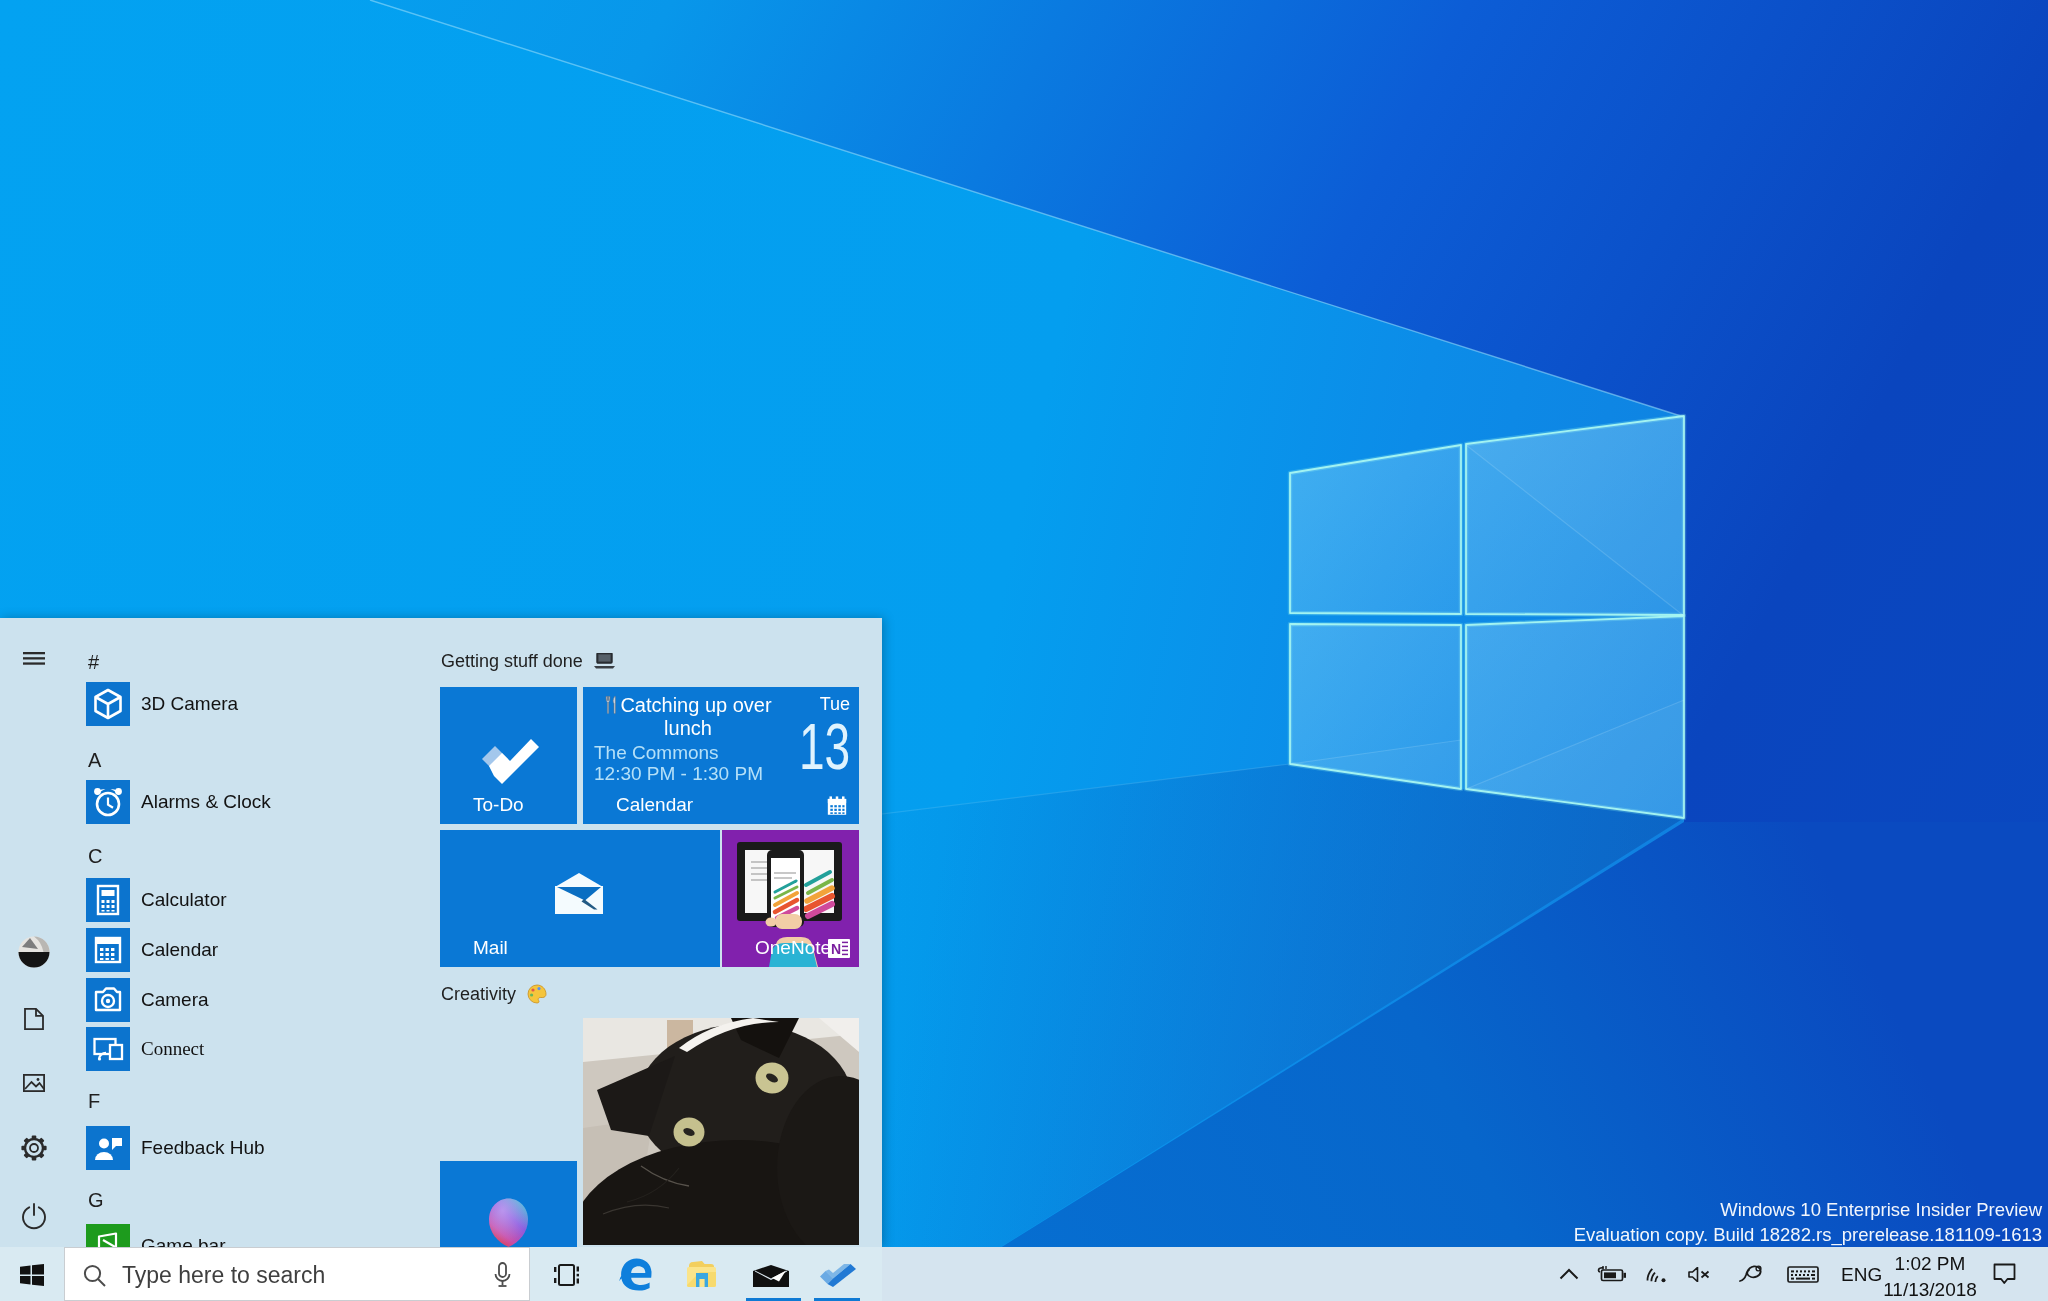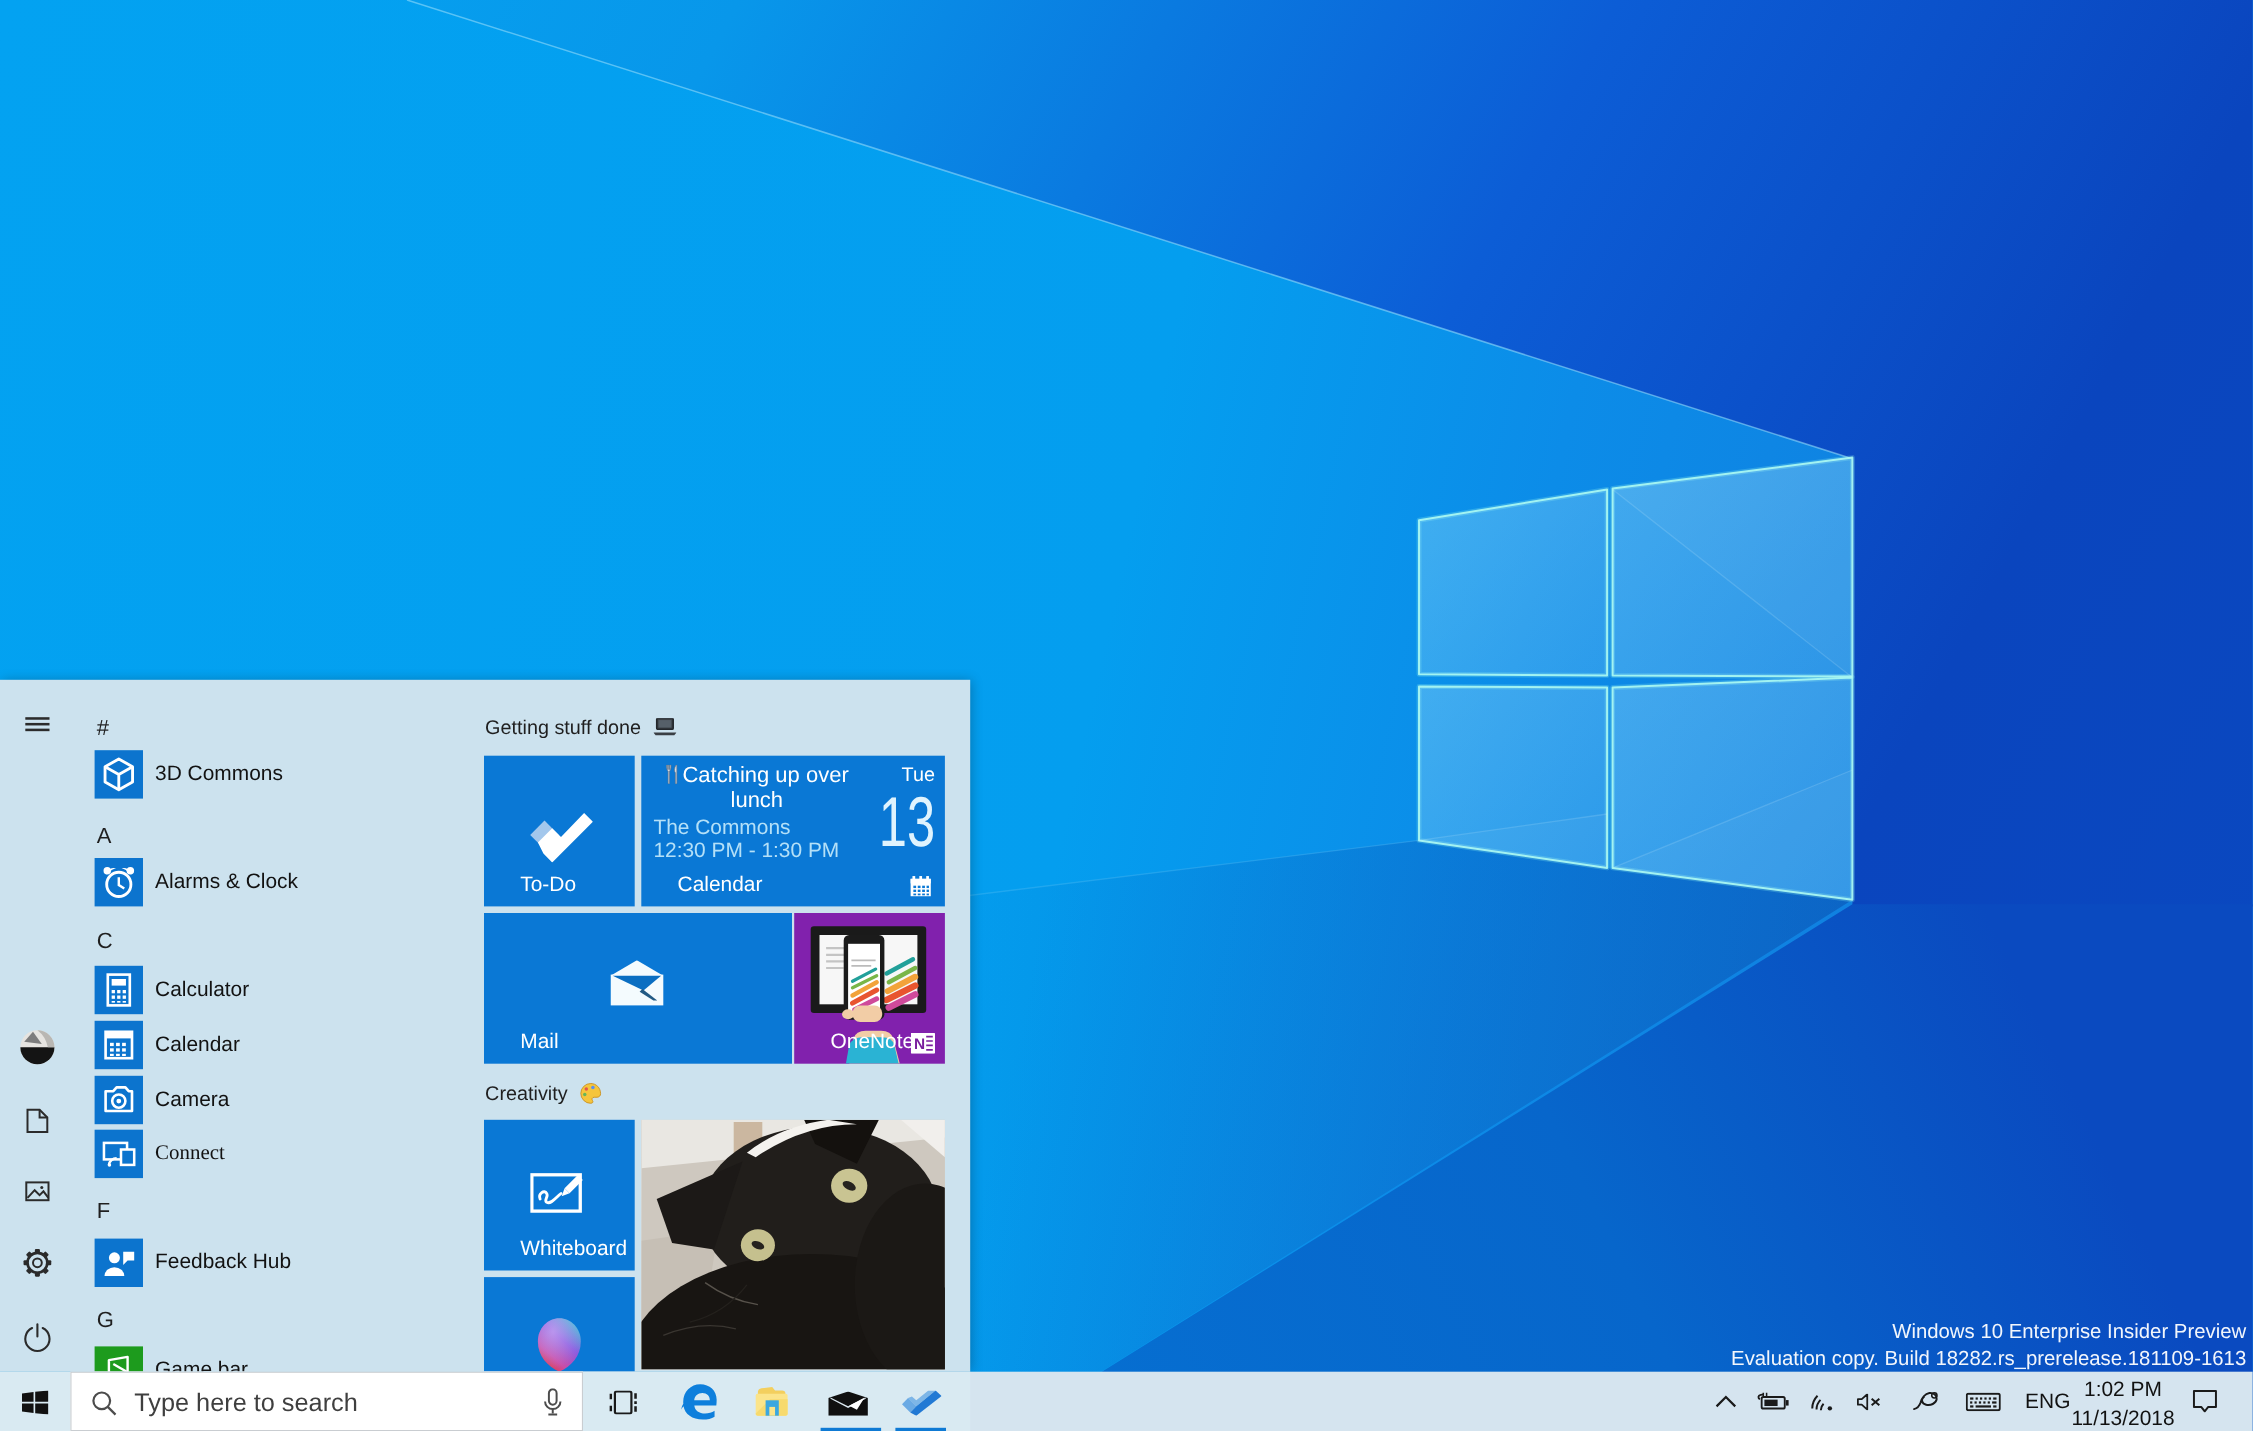--- a/index.html
+++ b/index.html
@@ -141,21 +141,21 @@
   <div class="sec" style="top:571px;">G</div>
 
   <div class="appico" style="top:64px;">
     <svg width="44" height="44" viewBox="0 0 44 44">
         <g fill="none" stroke="#fff" stroke-width="2.6" stroke-linejoin="round">
       <path d="M22,8 L34.5,15 v14 L22,36 L9.5,29 v-14 z"></path>
       <path d="M9.5,15 L22,22 L34.5,15 M22,22 V36"></path>
     </g>
       </svg>
   </div>
-  <div class="appname" style="top:64px;">3D Commons</div>
+  <div class="appname" style="top:64px;">3D Camera</div>
 
   <div class="appico" style="top:162px;">
     <svg width="44" height="44" viewBox="0 0 44 44">
       <g fill="none" stroke="#fff" stroke-width="2.6">
         <circle cx="22" cy="24" r="11"></circle>
         <path d="M22,17.5 V24.6 l5,3.2" stroke-width="2.2"></path>
       </g>
       <path d="M10.5,15 a7,7 0 0,1 9,-5.5 a7.5,7.5 0 0,0 -6,4" fill="#fff"></path>
       <path d="M33.5,15 a7,7 0 0,0 -9,-5.5 a7.5,7.5 0 0,1 6,4" fill="#fff"></path>
       <circle cx="11.5" cy="11.5" r="3.4" fill="#fff"></circle>
@@ -356,31 +356,20 @@
 
   <div class="ghead" style="left:441px; top:366px;">Creativity
     <svg width="20" height="20" viewBox="0 0 20 20" style="vertical-align:-4px; margin-left:6px;">
       <path d="M10,1 a9,9 0 1,0 0,18 c2,0 2.5,-1.4 1.6,-2.6 c-0.9,-1.2 -0.2,-2.9 1.6,-2.9 l2.6,0 c1.8,0 3.2,-1.4 3.2,-3.2 C19,5 15,1 10,1 z" fill="#f5c53c" stroke="#c98f1f" stroke-width="0.8"></path>
       <circle cx="6" cy="6" r="1.6" fill="#e2574c"></circle>
       <circle cx="12" cy="4.6" r="1.6" fill="#5b8ff0"></circle>
       <circle cx="4.6" cy="11" r="1.6" fill="#67b55b"></circle>
     </svg>
   </div>
 
-  <div class="tile" style="left:440px; top:400px; width:137px; height:137px;">
-    <svg class="abs" style="left:42px; top:44px;" width="52" height="45" viewBox="0 0 52 45">
-      <rect x="1.5" y="6" width="44" height="33" fill="none" stroke="#fff" stroke-width="3"></rect>
-      <path d="M9,28 c-2,-5 4,-9 6,-5 c2,3 -3,6 0,8 c4,2 8,-4 13,-8" fill="none" stroke="#fff" stroke-width="2.6" stroke-linecap="round"></path>
-      <g transform="translate(30,24) rotate(45)">
-        <rect x="-3.2" y="-22" width="6.4" height="17" fill="#fff"></rect>
-        <polygon points="-3.2,-5 3.2,-5 0,2" fill="#fff"></polygon>
-      </g>
-    </svg>
-    <div class="tlabel">Whiteboard</div>
-  </div>
 
   <div class="tile" style="left:583px; top:400px; width:276px; height:227px; background:linear-gradient(160deg,#e3ded8 0%,#d5cfc8 40%,#b9b2a8 100%); overflow:hidden;">
     <svg class="abs" style="left:0;top:0" width="276" height="227" viewBox="0 0 276 227">
       <rect x="0" y="0" width="276" height="227" fill="#cec8bf"></rect>
       <polygon points="0,0 276,0 276,16 0,44" fill="#e9e7e2"></polygon>
       <polygon points="236,0 276,0 276,34" fill="#f1efec"></polygon>
       <rect x="84" y="2" width="26" height="30" fill="#b2906a" opacity="0.55"></rect>
       <polygon points="0,110 70,100 50,227 0,227" fill="#c6bfb5"></polygon>
 
       <ellipse cx="162" cy="84" rx="108" ry="78" fill="#211e1b"></ellipse>

